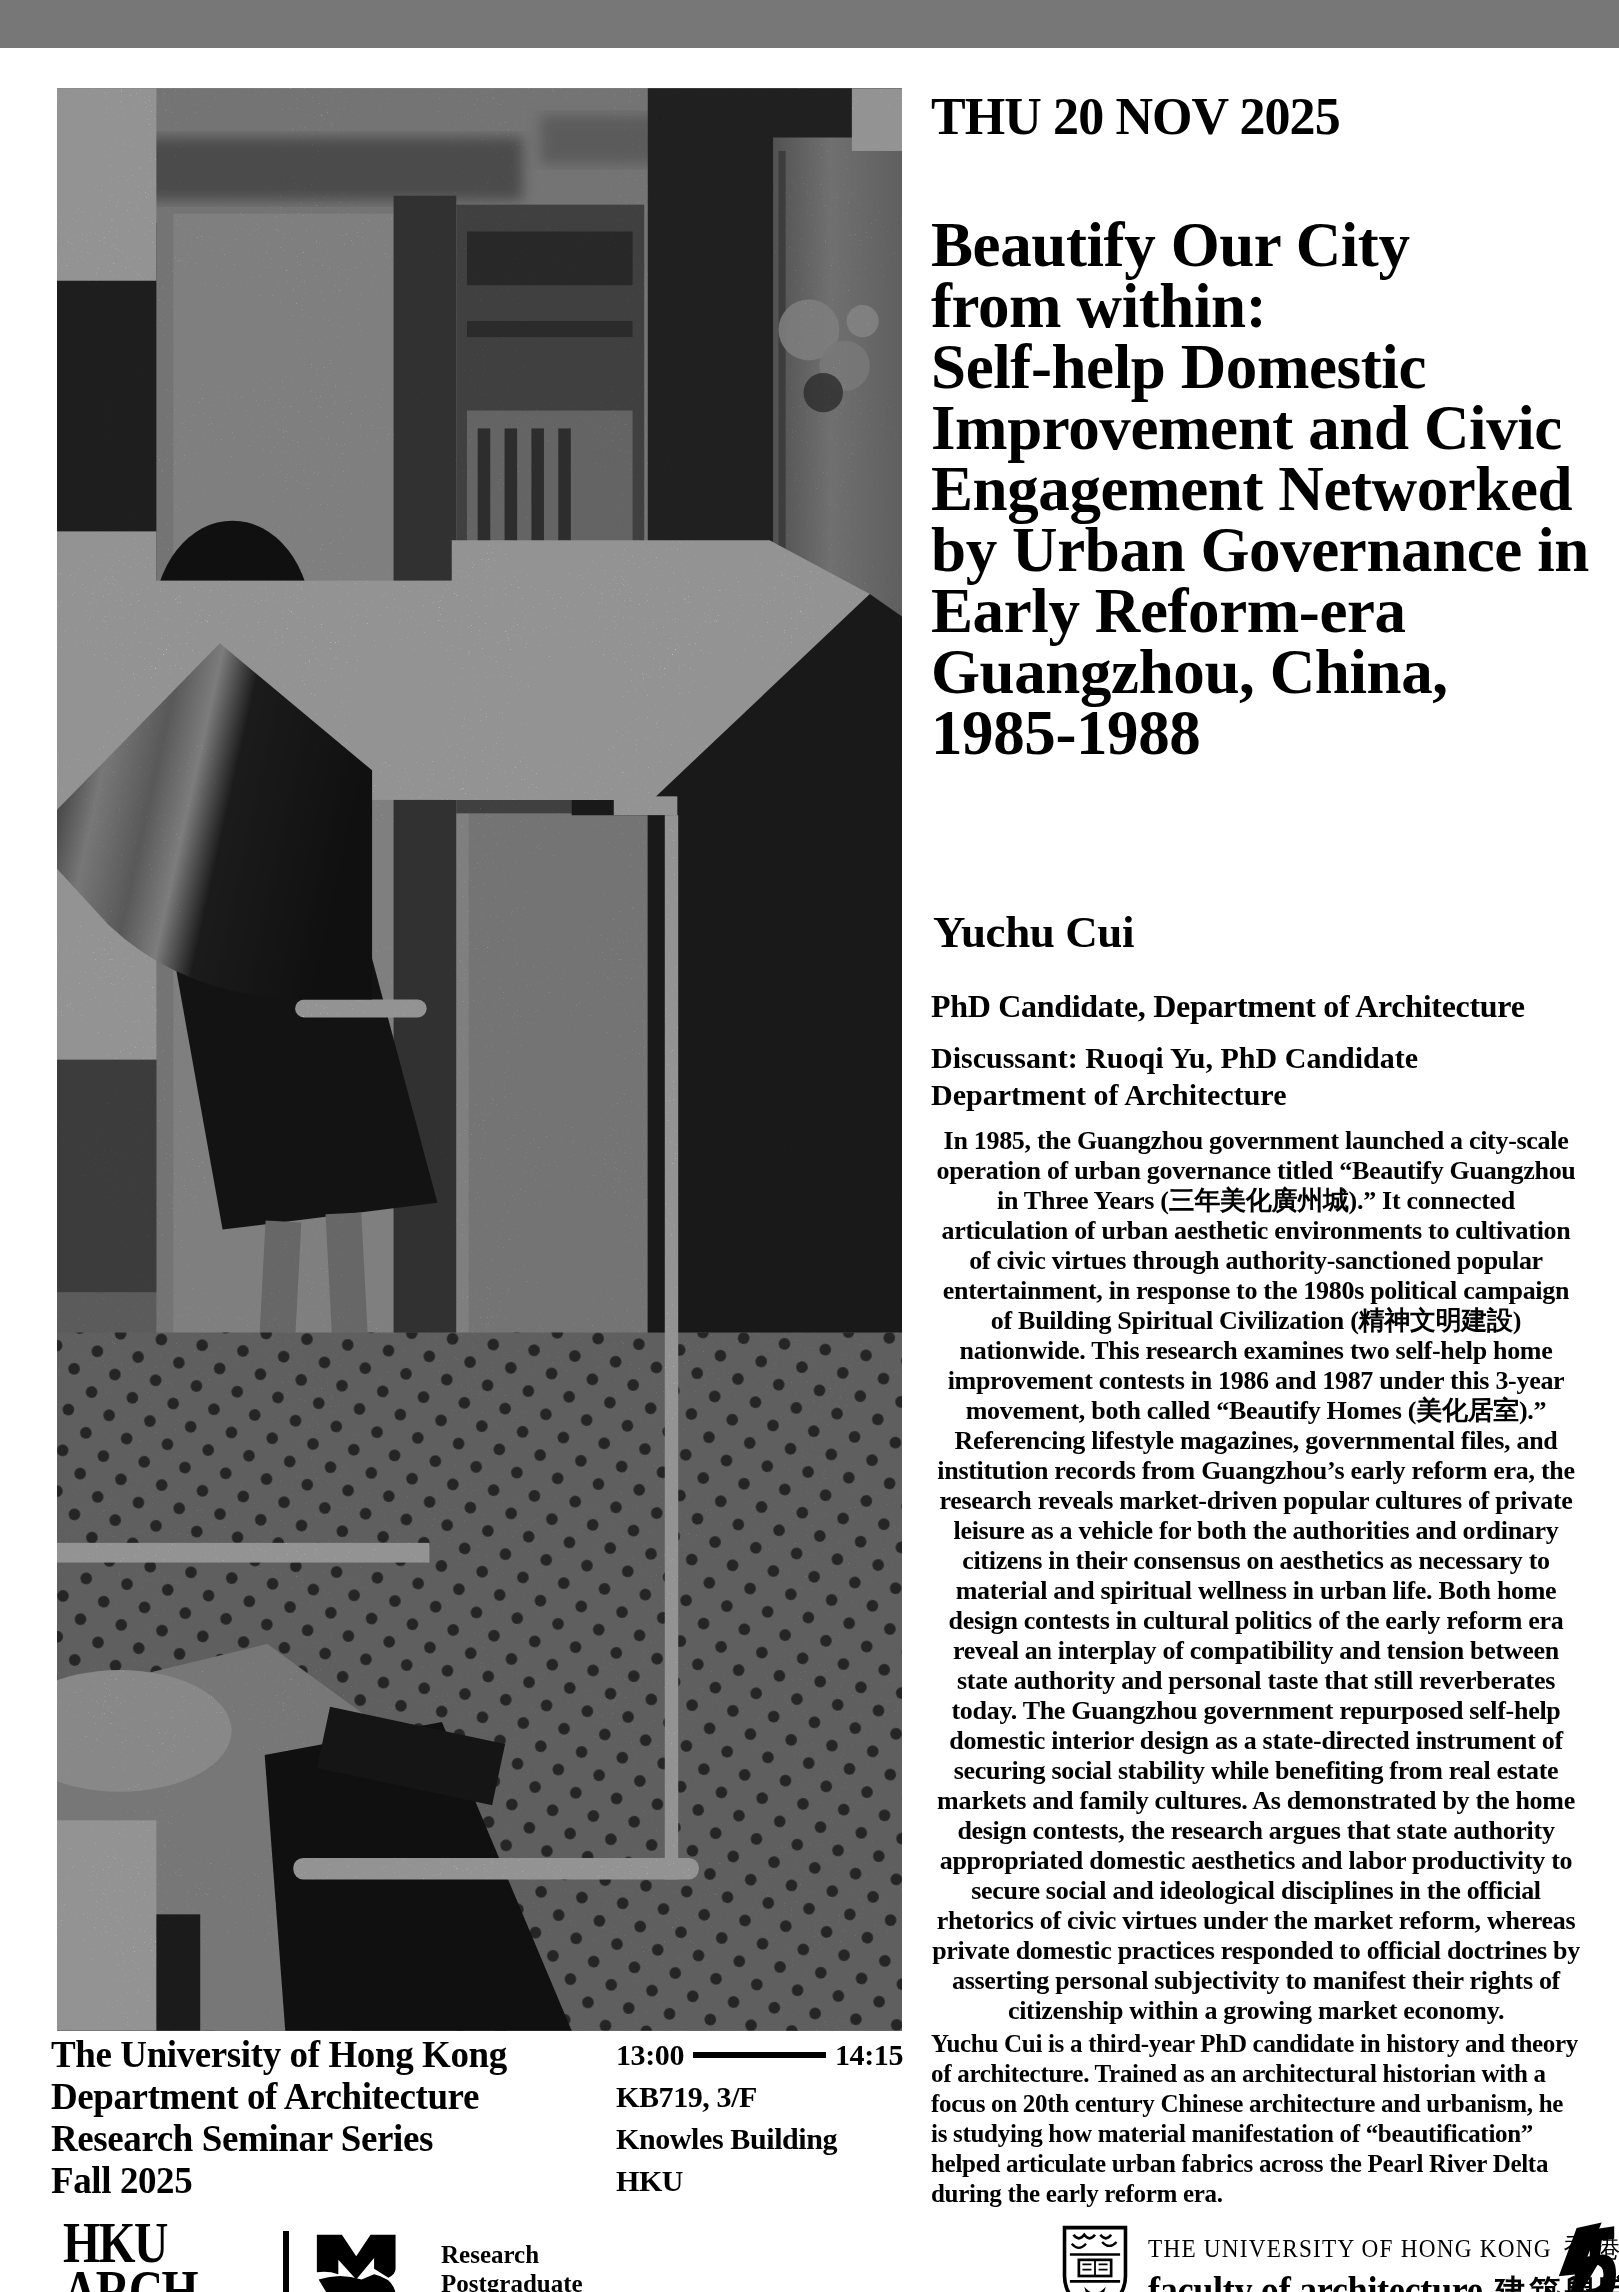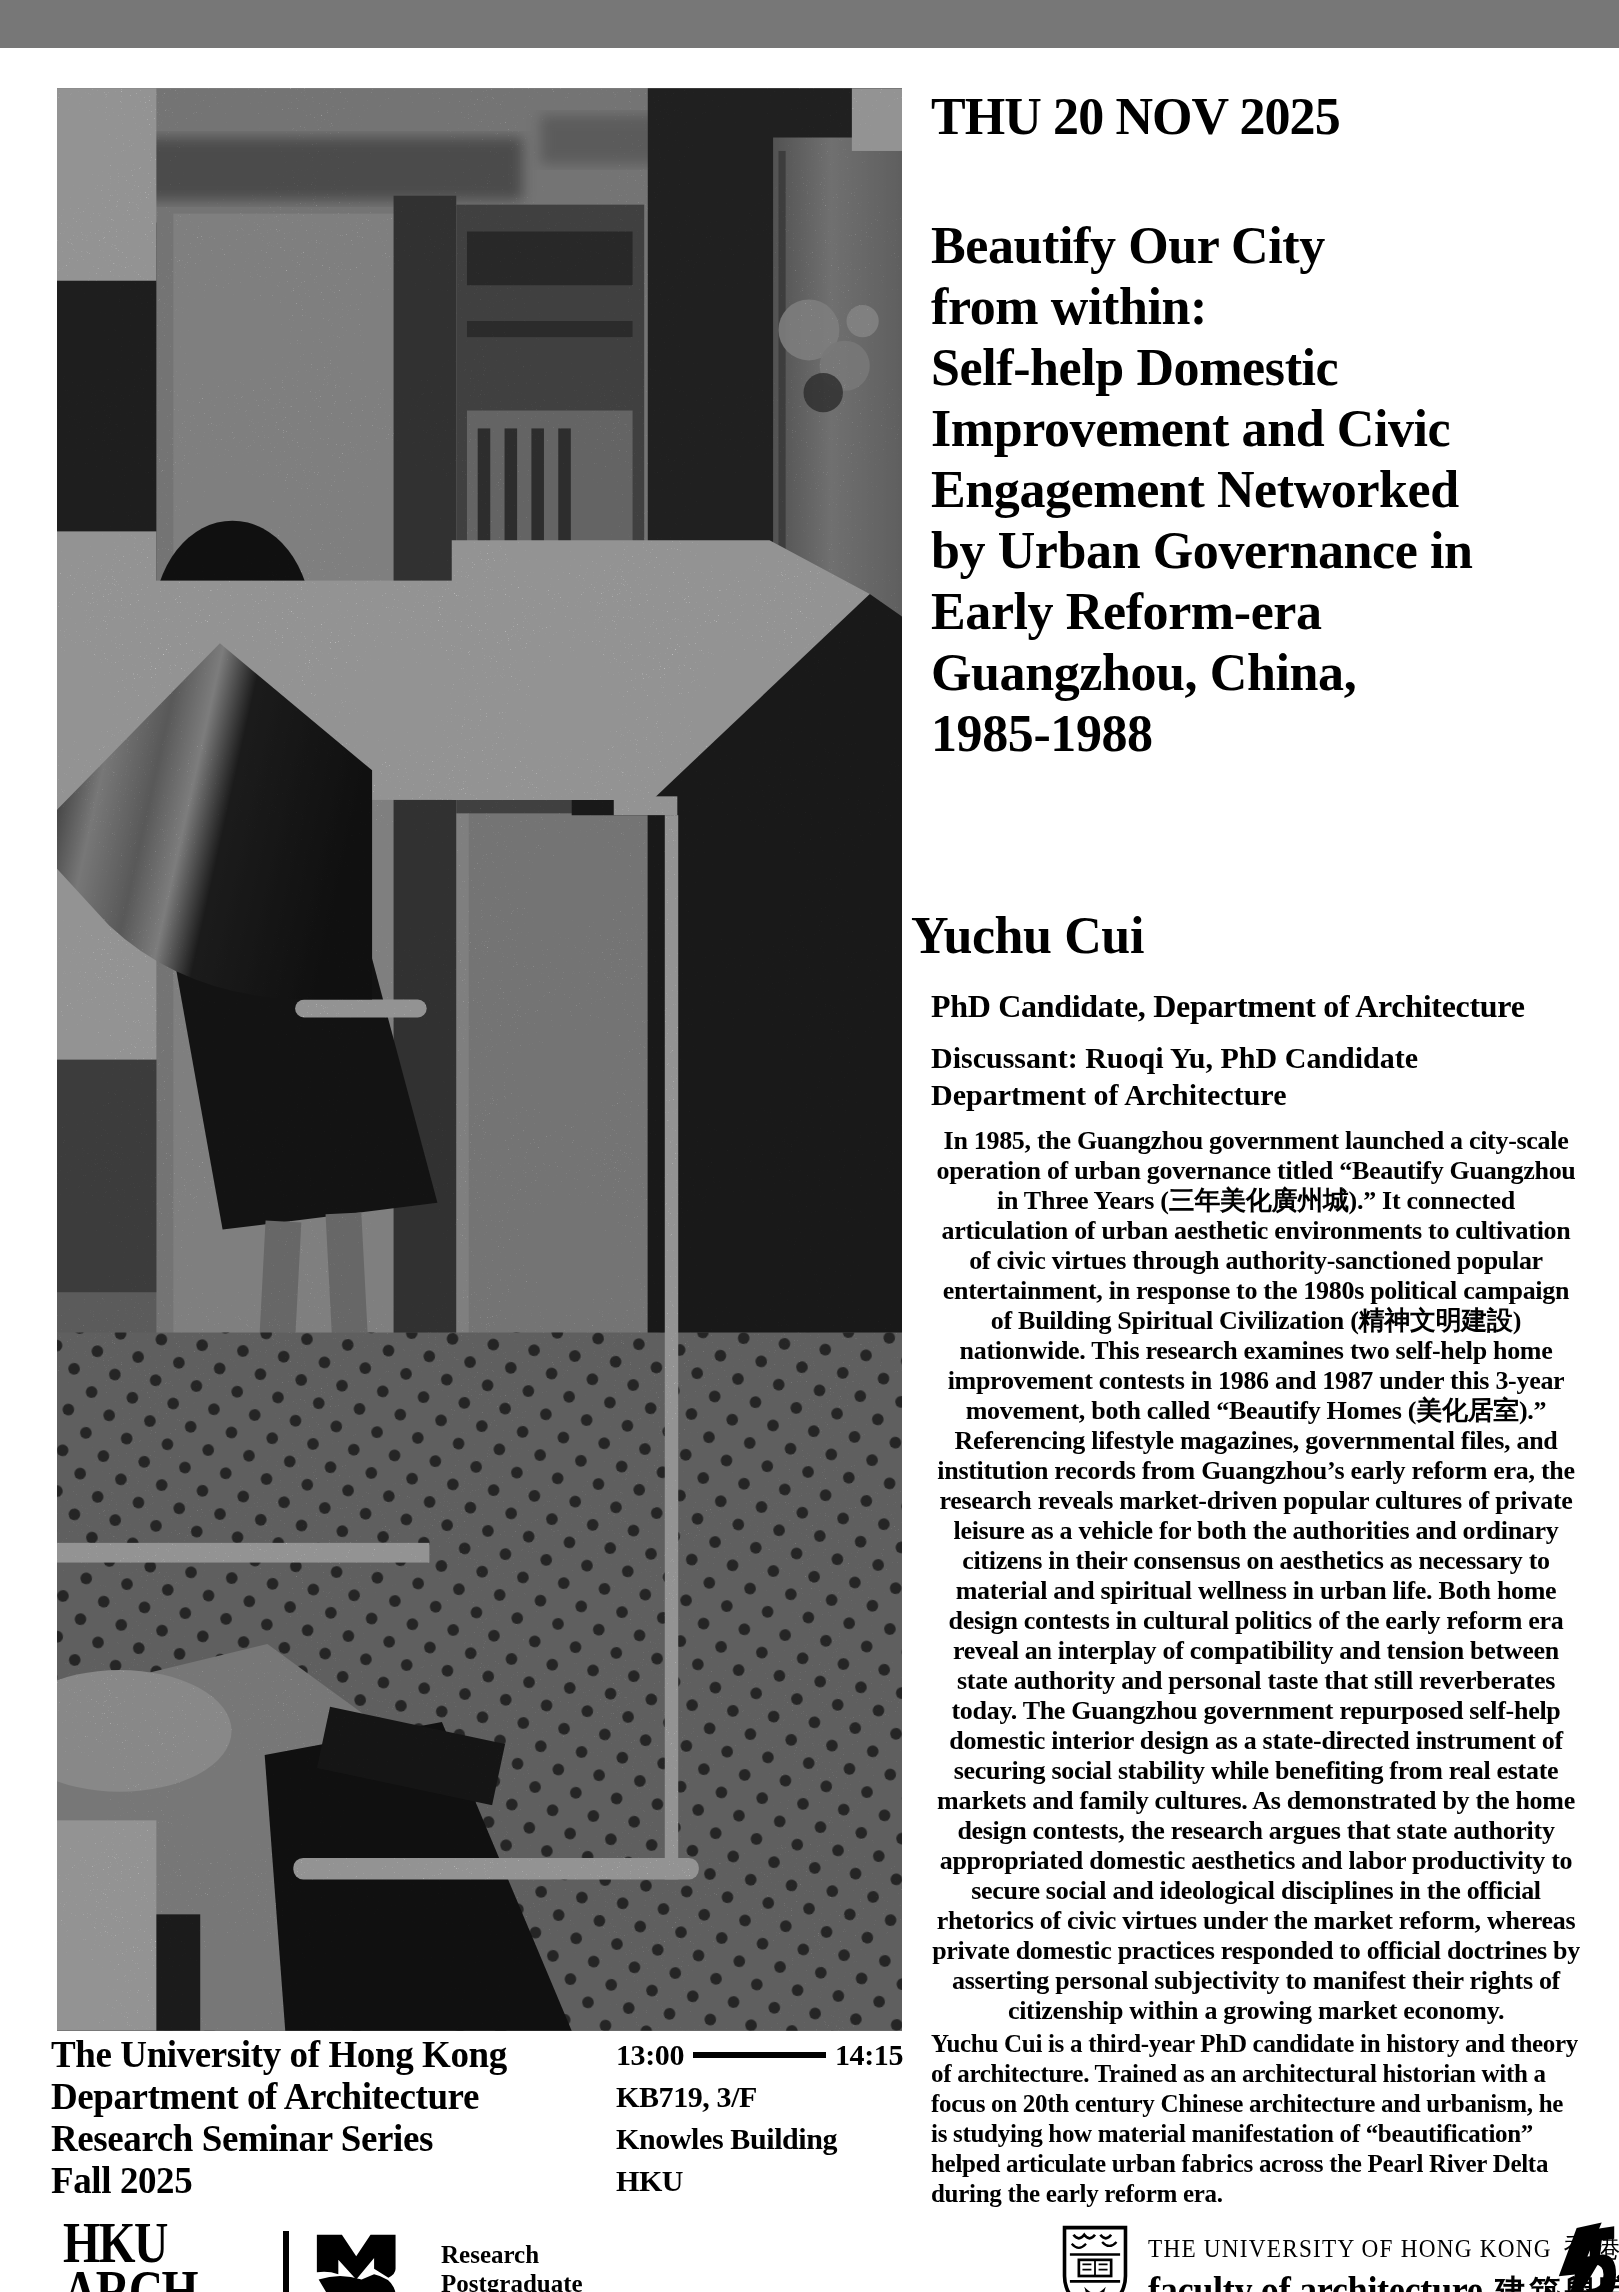--- a/index.html
+++ b/index.html
@@ -10,22 +10,22 @@
     font-family:Liberation Serif, serif;
     color:#000;
     overflow:hidden;
     margin-top:48px;
   }
   .abs{position:absolute;}
   .pre{white-space:pre-line;}
 
   
   .date{left:931px;top:39px;font-size:52px;font-weight:bold;letter-spacing:-0.9px;}
-  .title{left:931px;top:167px;font-size:52px;line-height:61px;font-weight:bold;letter-spacing:-0.4px;width:663px;}
-  .speaker-name{left:911px;top:858px;font-size:52px;font-weight:bold;letter-spacing:-0.4px;}
+  .title{left:931px;top:167px;font-size:63px;line-height:61px;font-weight:bold;letter-spacing:-0.4px;width:663px;}
+  .speaker-name{left:933px;top:858px;font-size:45px;font-weight:bold;letter-spacing:-0.4px;}
   .speaker-role{left:931px;top:940px;font-size:32px;font-weight:bold;letter-spacing:-0.3px;}
   .discussant{left:931px;top:991px;font-size:30px;line-height:37px;font-weight:bold;}
   .abstract{left:931px;top:1078px;width:650px;font-size:26px;line-height:30px;font-weight:bold;letter-spacing:-0.3px;text-align:center;}
   .bio{left:931px;top:1981px;width:650px;font-size:25px;line-height:30px;font-weight:bold;letter-spacing:-0.3px;}
 
   
   .series{left:51px;top:1986px;font-size:37px;line-height:42px;font-weight:bold;letter-spacing:-0.4px;}
   .event{left:616px;top:1986px;font-size:30px;line-height:42px;font-weight:bold;letter-spacing:-0.4px;}
   .time-row{display:flex;align-items:center;}
   .dash{display:inline-block;width:133px;height:6.3px;background:#000;margin:0 9px;}

